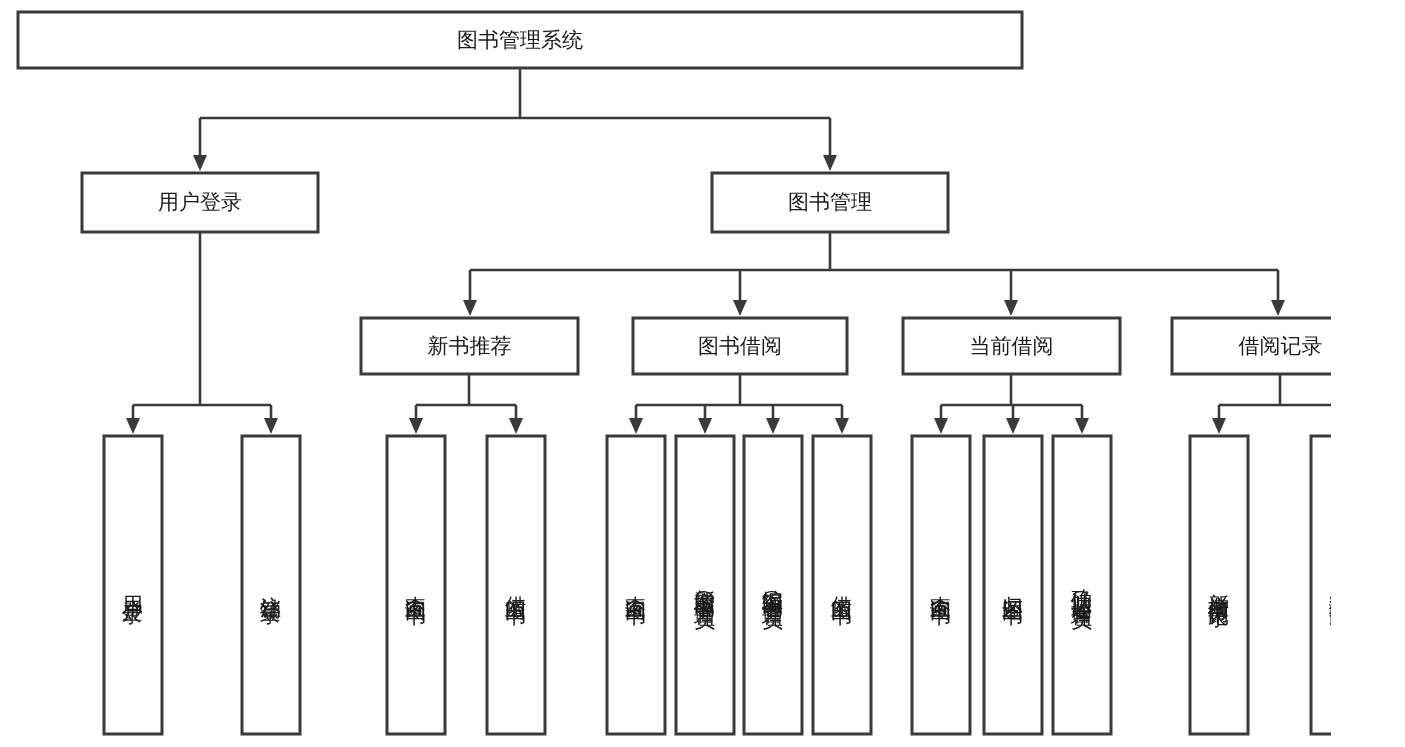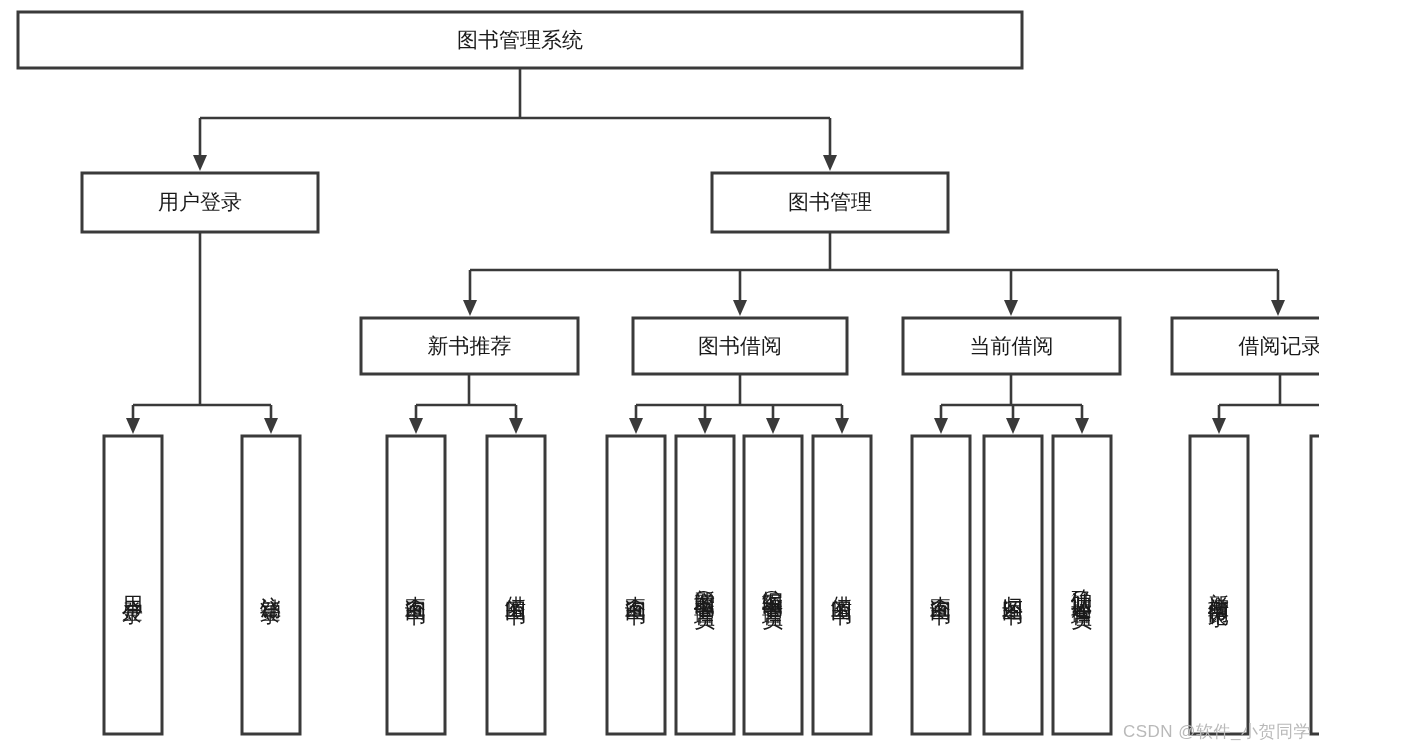--- a/index.html
+++ b/index.html
@@ -7,20 +7,21 @@
     padding: 0;
     background: #ffffff;
   }
   #page {
     position: relative;
     width: 1319px;
     height: 747px;
     background: #ffffff;
     overflow: hidden;
     font-family: "Liberation Sans", "DejaVu Sans", sans-serif;
+    padding-left: 12px;
   }
   #diagram-svg {
     position: absolute;
     left: 0;
     top: 0;
     width: 1405px;
     height: 747px;
   }
   .node-rect {
     fill: #ffffff;
@@ -174,15 +175,14 @@
       <div class="node-label-v" style="left: 676px; top: 436px; width: 58px; height: 298px;">新增图书（管理员）</div>
       <div class="node-label-v" style="left: 744px; top: 436px; width: 58px; height: 298px;">编辑图书（管理员）</div>
       <div class="node-label-v" style="left: 813px; top: 436px; width: 58px; height: 298px;">借阅图书</div>
       <div class="node-label-v" style="left: 912px; top: 436px; width: 58px; height: 298px;">查询图书</div>
       <div class="node-label-v" style="left: 984px; top: 436px; width: 58px; height: 298px;">归还图书</div>
       <div class="node-label-v" style="left: 1053px; top: 436px; width: 58px; height: 298px;">确认归还（管理员）</div>
       <div class="node-label-v" style="left: 1190px; top: 436px; width: 58px; height: 298px;">新增借阅记录</div>
       <div class="node-label-v" style="left: 1311px; top: 436px; width: 58px; height: 298px;">查询借阅记录</div>
     </div>
 
-  <div id="watermark">CSDN @软件_小贺同学</div>
 
 </div>
 
 </body></html>

